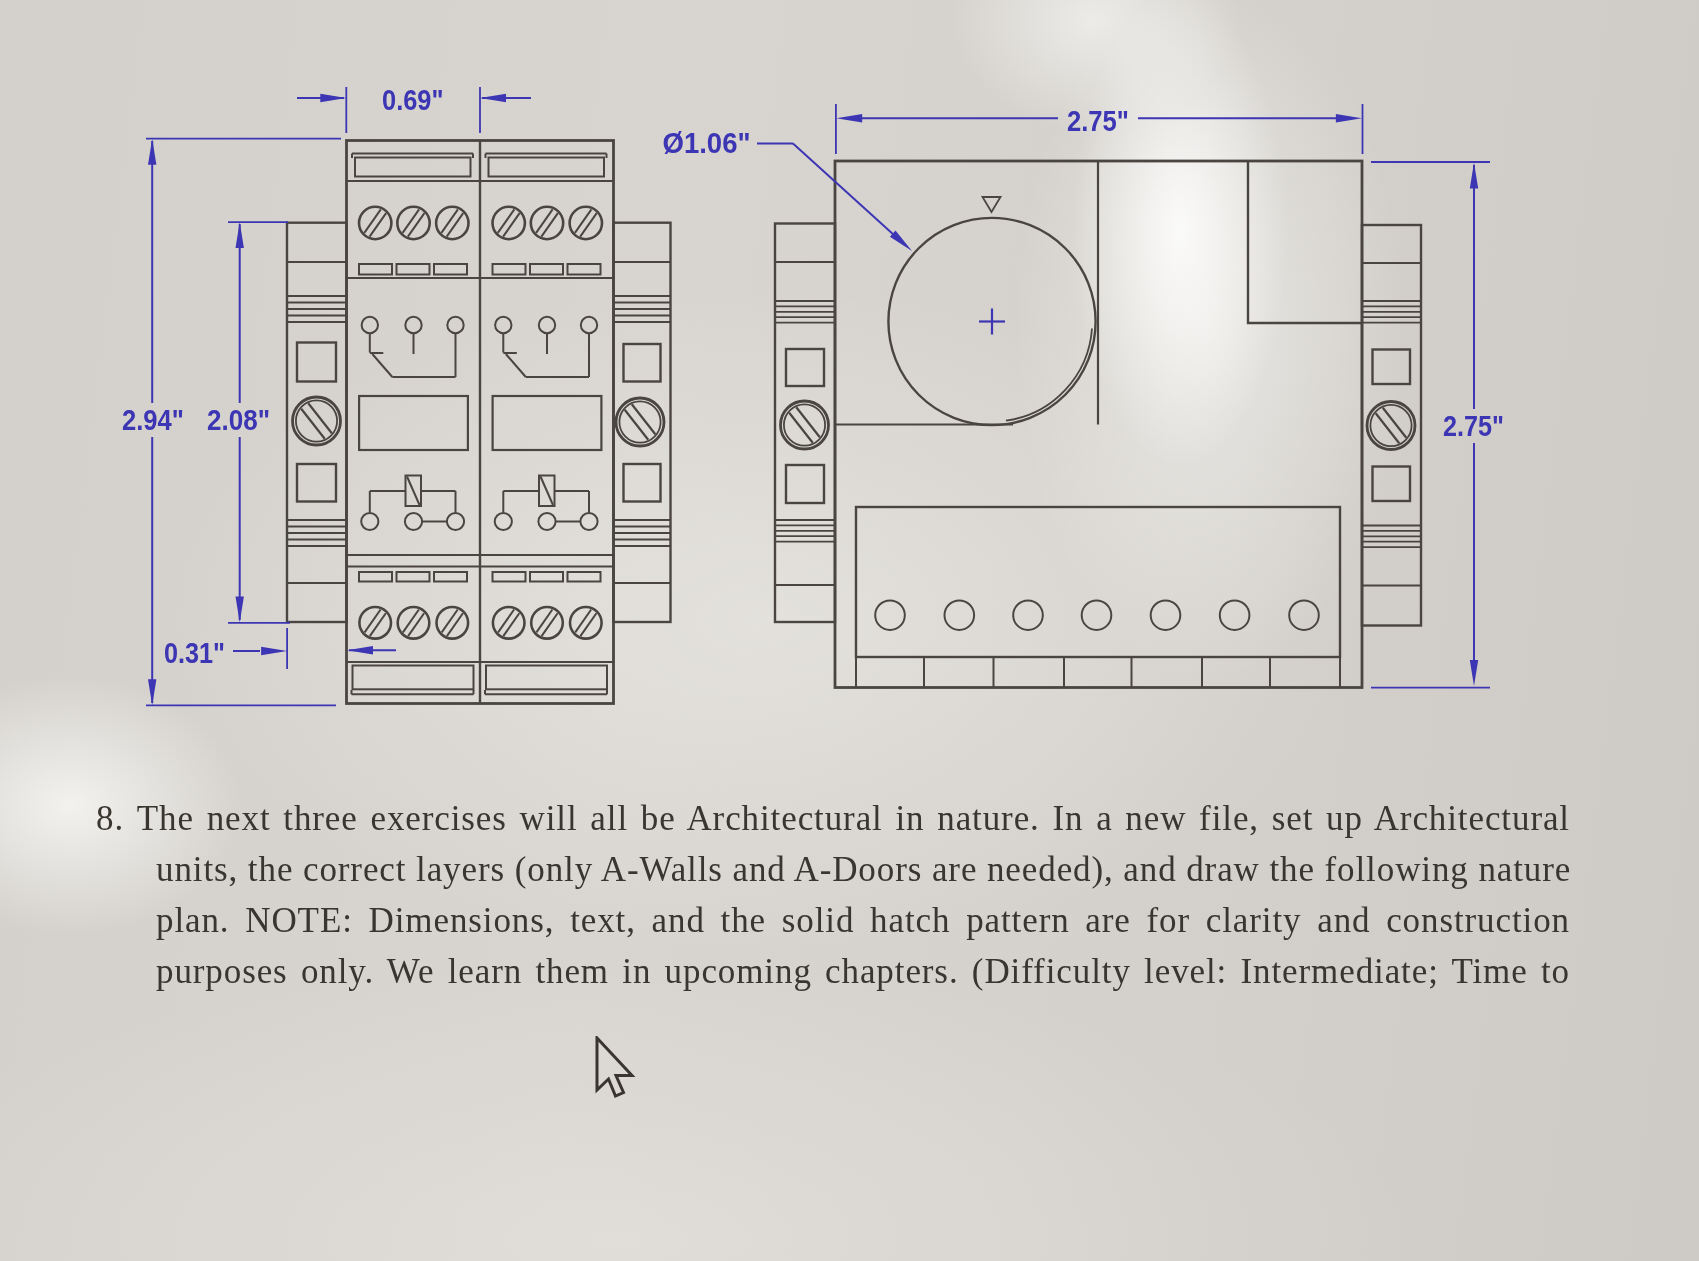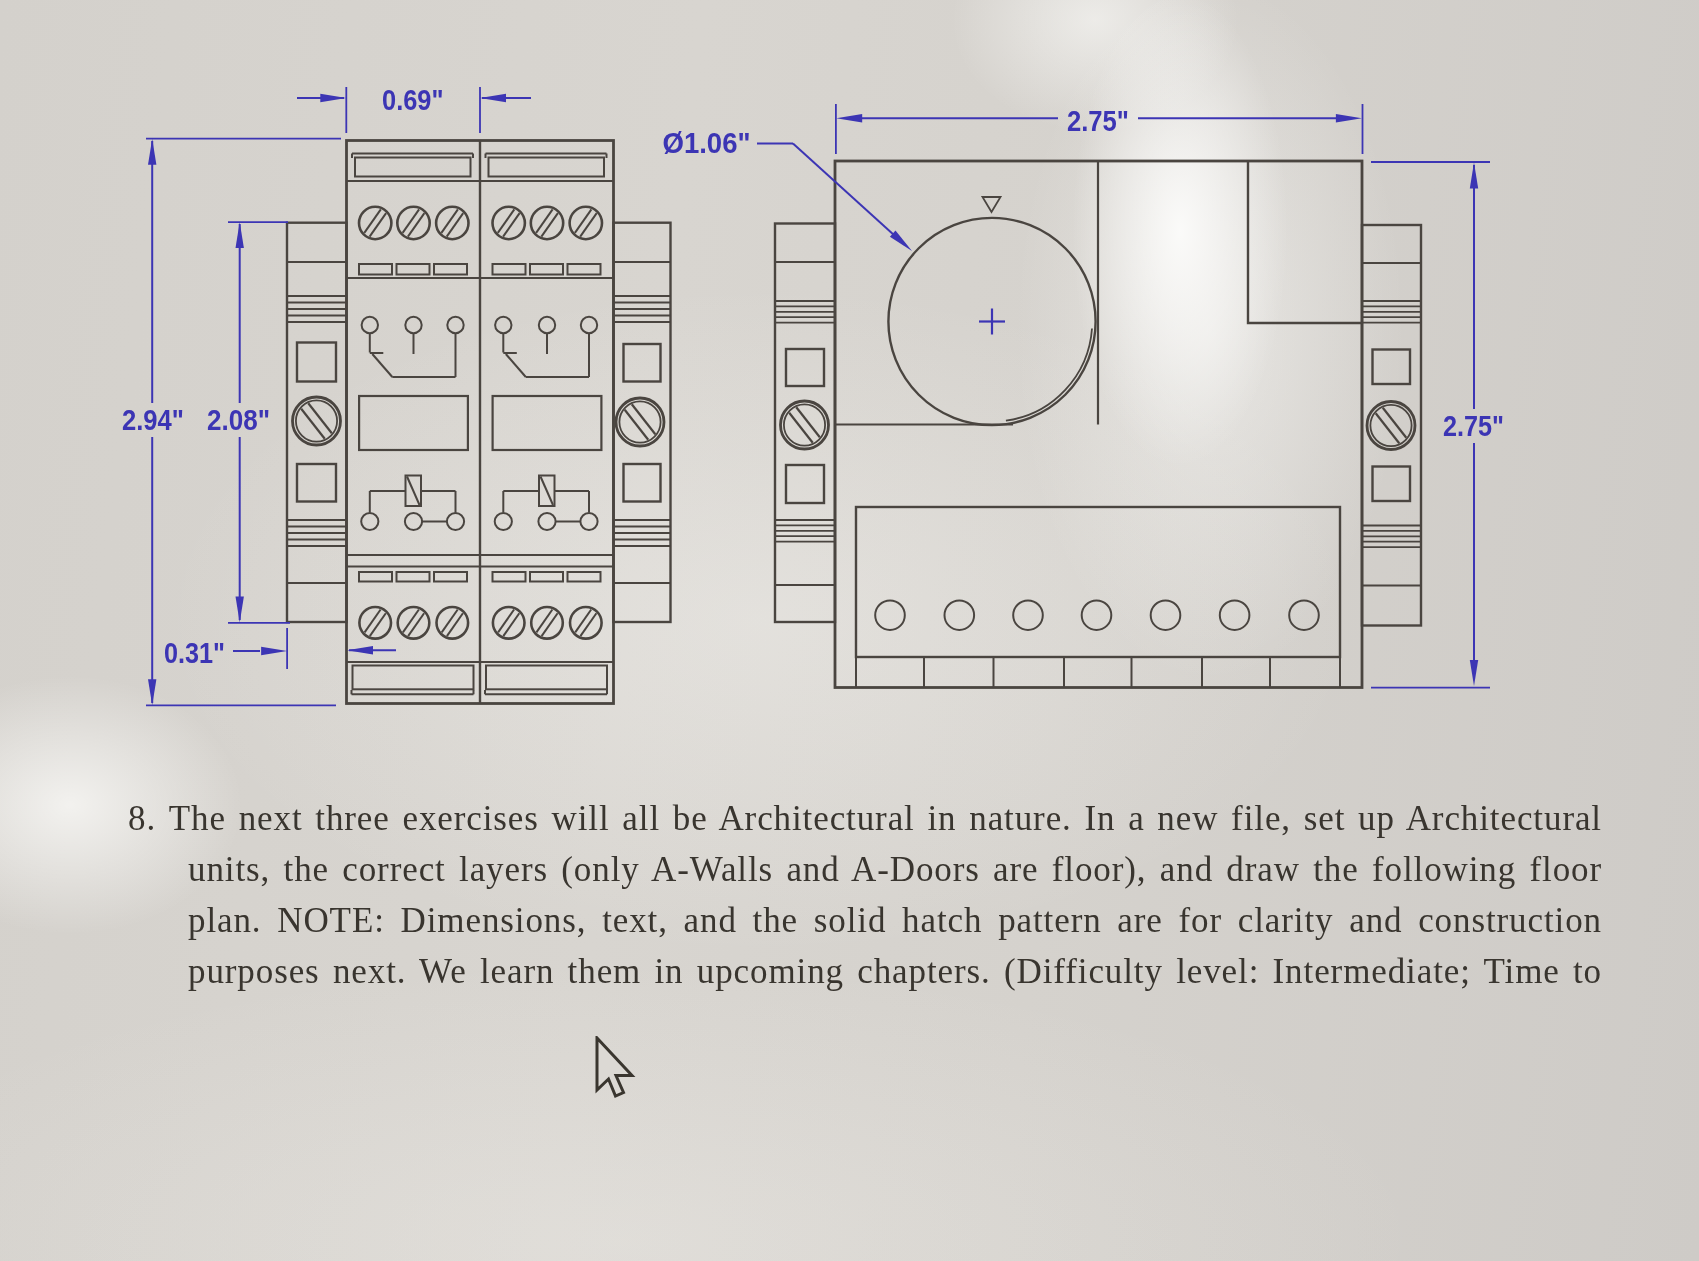--- a/index.html
+++ b/index.html
@@ -6,21 +6,21 @@
 #page{position:relative;width:1699px;height:1261px;overflow:hidden;
 background:
 radial-gradient(ellipse 150px 330px at 1180px 230px, rgba(255,255,254,0.85), rgba(255,255,254,0) 72%),
 radial-gradient(ellipse 260px 470px at 1210px 330px, rgba(252,252,250,0.5), rgba(252,252,250,0) 75%),
 radial-gradient(ellipse 180px 140px at 1095px 20px, rgba(252,252,250,0.6), rgba(252,252,250,0) 80%),
 radial-gradient(ellipse 240px 180px at 70px 805px, rgba(255,255,253,0.7), rgba(255,255,253,0) 72%),
 radial-gradient(ellipse 750px 420px at 760px 620px, rgba(250,249,246,0.35), rgba(250,249,246,0) 80%),
 radial-gradient(ellipse 950px 330px at 620px 1240px, rgba(244,242,238,0.3), rgba(244,242,238,0) 85%),
 linear-gradient(97deg, #d4d1cc 0%, #d8d5d0 38%, #d5d2cd 62%, #cecbc7 100%);
 font-family:"Liberation Serif", serif}
-.tl{position:absolute;left:128px;width:1474px;color:#39352f;font-size:35px;
+.tl{position:absolute;left:96px;width:1474px;color:#39352f;font-size:35px;
 text-align:justify;text-align-last:justify;white-space:nowrap;letter-spacing:0.9px}
 .cont{padding-left:60px;width:1414px}
 </style>
 </head>
 <body>
 <div id="page">
 <svg width="1699" height="1261" viewBox="0 0 1699 1261" style="position:absolute;left:0;top:0;filter:blur(0.6px)">
 
 <g>
 
@@ -381,23 +381,23 @@
 </g>
 
 <g>
 <line x1="979" y1="321.5" x2="1005" y2="321.5" stroke="#3c35b4" stroke-width="2.2"></line>
 <line x1="992" y1="308.5" x2="992" y2="334.5" stroke="#3c35b4" stroke-width="2.2"></line>
 </g>
 </svg>
 
 <div class="tl" style="top:799px">8.&nbsp;The next three exercises will all be Architectural in nature. In a new file, set up Architectural</div>
 
-<div class="tl cont" style="top:850px">units, the correct layers (only A-Walls and A-Doors are floor), and draw the following floor</div>
+<div class="tl cont" style="top:850px">units, the correct layers (only A-Walls and A-Doors are needed), and draw the following nature</div>
 
 <div class="tl cont" style="top:901px">plan. NOTE: Dimensions, text, and the solid hatch pattern are for clarity and construction</div>
 
-<div class="tl cont" style="top:952px">purposes next. We learn them in upcoming chapters. (Difficulty level: Intermediate; Time to</div>
+<div class="tl cont" style="top:952px">purposes only. We learn them in upcoming chapters. (Difficulty level: Intermediate; Time to</div>
 
 
 <svg width="60" height="70" viewBox="0 0 60 70" style="position:absolute;left:594px;top:1036px">
 <polygon points="3,2 3,54 14.5,43 21.5,60 29.5,56.5 22,39.5 38,39.5" fill="#dcd9d4" stroke="#3a362f" stroke-width="3" stroke-linejoin="miter"></polygon>
 </svg>
 </div>
 
 </body></html>

